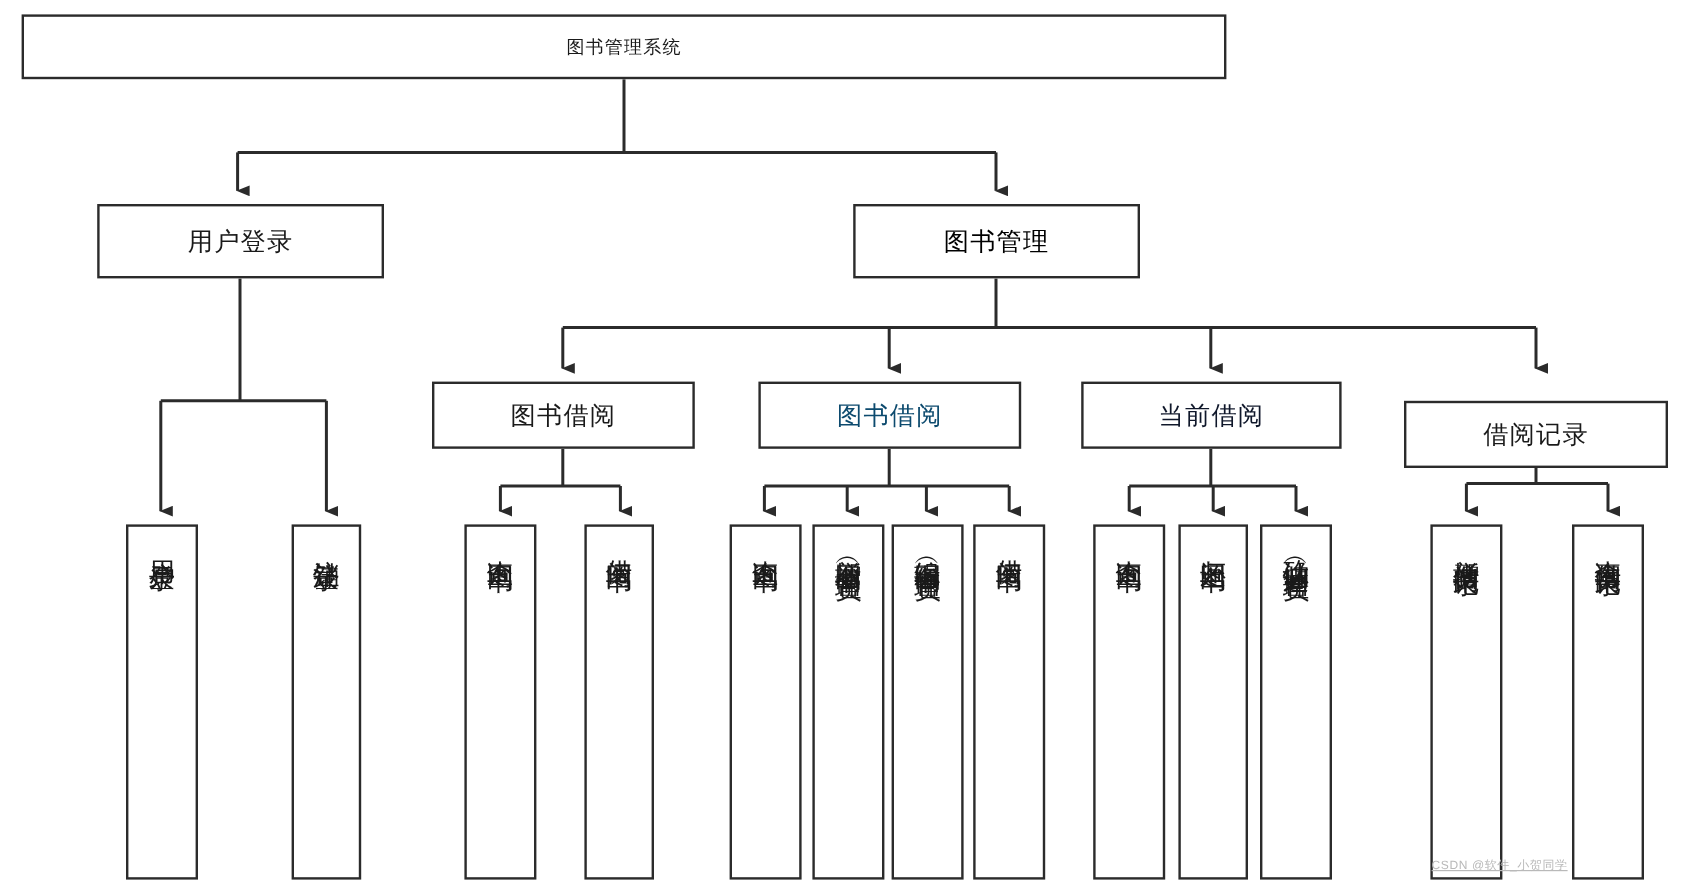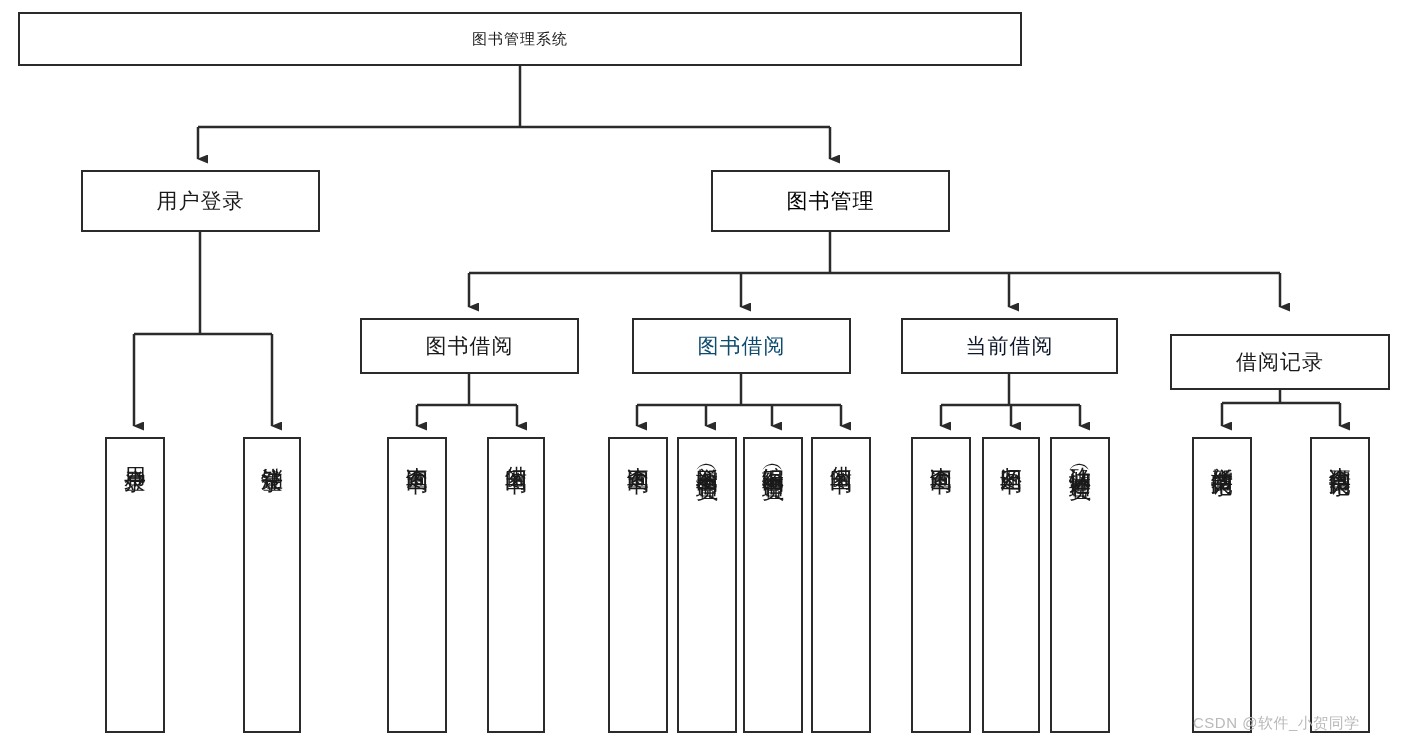--- a/index.html
+++ b/index.html
@@ -53,24 +53,25 @@
     white-space: nowrap;
     padding-top: 4px;
   }
   .node-leaf {
     align-items: flex-start;
     justify-content: center;
     padding-top: 6px;
   }
   .watermark {
     position: absolute;
-    font-size: 15px;
+    font-size: 10px;
     color: #b9b9b9;
     white-space: nowrap;
     letter-spacing: 0.5px;
+    text-decoration: underline;
   }
 </style>
 </head>
 <body>
 
 <div id="canvas">
 
   <svg class="edges" viewBox="0 0 1405 747" xmlns="http://www.w3.org/2000/svg">
     <defs>
       <marker id="arrowhead" markerWidth="9" markerHeight="11" refX="4.5" refY="10" orient="auto" markerUnits="userSpaceOnUse">

